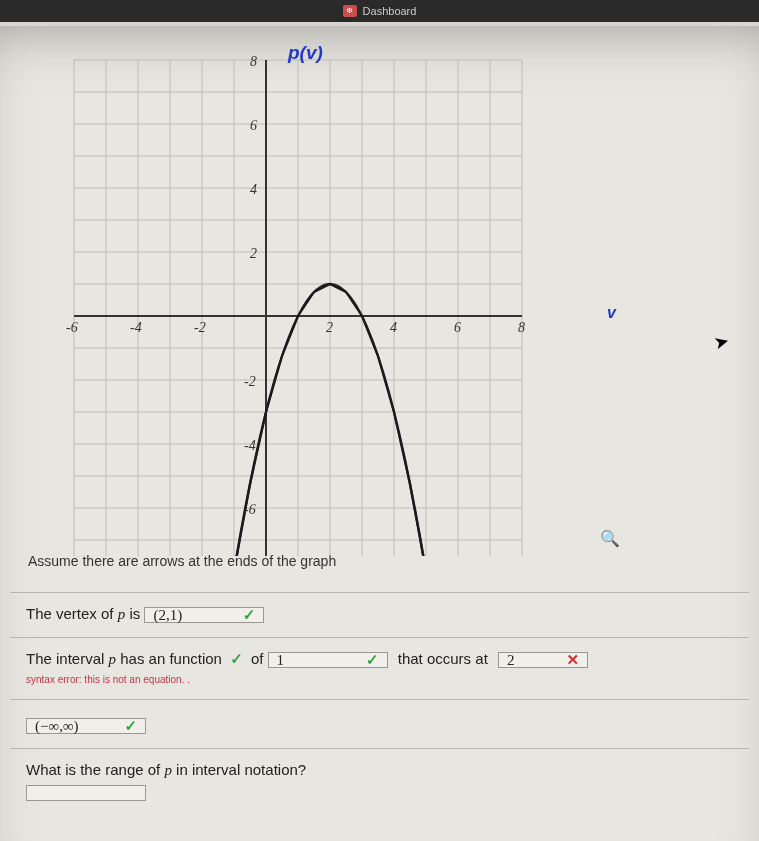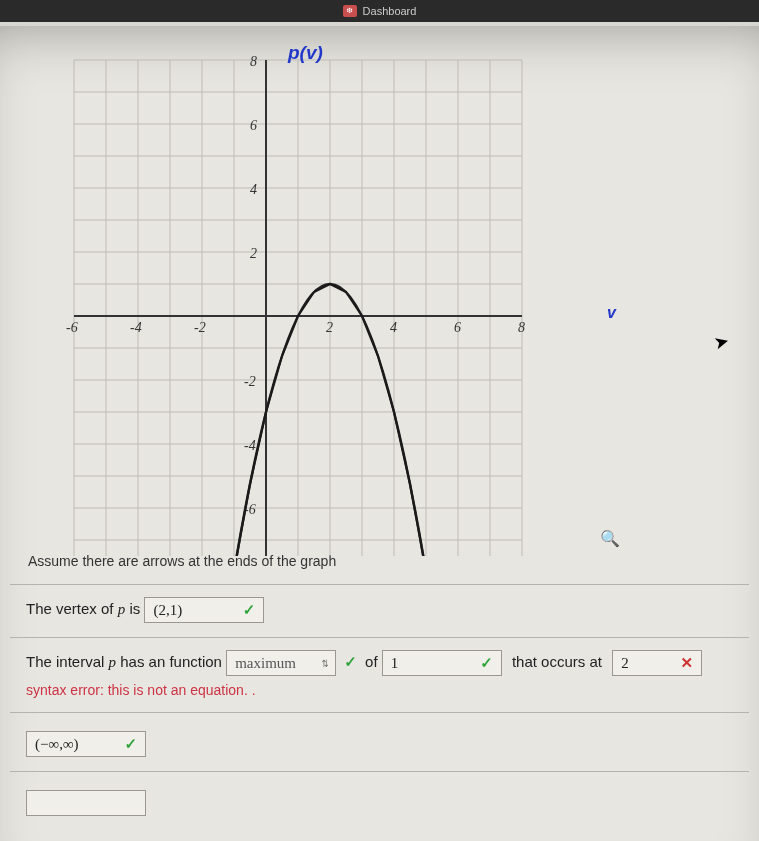--- a/index.html
+++ b/index.html
@@ -53,43 +53,43 @@
       margin-top: -4px;
       margin-left: 18px;
       line-height: 1.3;
     }
     .qrow {
       border-top: 1px solid #b5b3ad;
       padding: 12px 8px 14px 16px;
       font-size: 15px;
       color: #222;
     }
-    .qrow.first { margin-top: 14px; }
+    .qrow.first { margin-top: 22px; }
     .label-txt { display: inline; }
     .mathvar { font-style: italic; font-family: 'Times New Roman', serif; }
     .answer-box {
       display: inline-flex;
       align-items: center;
       border: 1px solid #9a9890;
       background: #f0efe9;
       font-family: 'Times New Roman', serif;
       font-size: 15px;
       padding: 3px 8px;
       min-width: 80px;
-      height: 26px;
+      height: 16px;
       vertical-align: middle;
       white-space: nowrap;
     }
     .answer-box.wide { min-width: 120px; justify-content: space-between; gap: 20px; }
     .answer-box.select { min-width: 110px; color:#555; position:relative; padding-right: 20px;}
     .answer-box.select::after { content:"⇅"; position:absolute; right:6px; font-size:10px; color:#666; transform: scaleX(0.8);}
     .answer-box.small { min-width: 50px; justify-content: space-between;}
     .check { color: #2fa33a; font-weight: bold; }
     .cross { color: #c33; font-weight: bold; }
-    .error-msg { color: #c34; font-size: 14px; margin-top: 6px; }
+    .error-msg { color: #c34; font-size: 10px; margin-top: 6px; }
     .cursor-pointer {
       position: absolute;
       right: 30px;
       top: 305px;
       font-size: 18px;
       color: #000;
       transform: rotate(-15deg);
     }
   </style>
 </head>
@@ -184,23 +184,20 @@
   <div class="qrow first">
     <span class="label-txt">The vertex of </span><span class="mathvar">p</span><span> is</span>
     <span class="answer-box wide">
       <span>(2,1)</span>
       <span class="check">✓</span>
     </span>
   </div>
 
   <div class="qrow">
     <span>The interval </span><span class="mathvar">p</span><span> has an function</span>
-    <span class="answer-box select">
-      <span>maximum</span>
-    </span>
     <span class="check" style="margin:0 4px;">✓</span>
     <span>of</span>
     <span class="answer-box wide">
       <span>1</span>
       <span class="check">✓</span>
     </span>
     <span style="margin:0 6px;text-align:right;">that occurs at</span>
     <span class="answer-box small" style="min-width:90px;">
       <span>2</span>
       <span class="cross">✕</span>
@@ -209,19 +206,22 @@
   </div>
 
   <div class="qrow">
     <span class="answer-box wide" style="margin-top:6px;">
       <span>(−∞,∞)</span>
       <span class="check">✓</span>
     </span>
   </div>
 
   <div class="qrow">
+    <div>
+      <span>What is the range of </span><span class="mathvar">p</span><span> in interval notation?</span>
+    </div>
     <span class="answer-box wide" style="margin-top:6px;">
       
       
     </span>
   </div>
 
 </div>
 
 </body></html>

